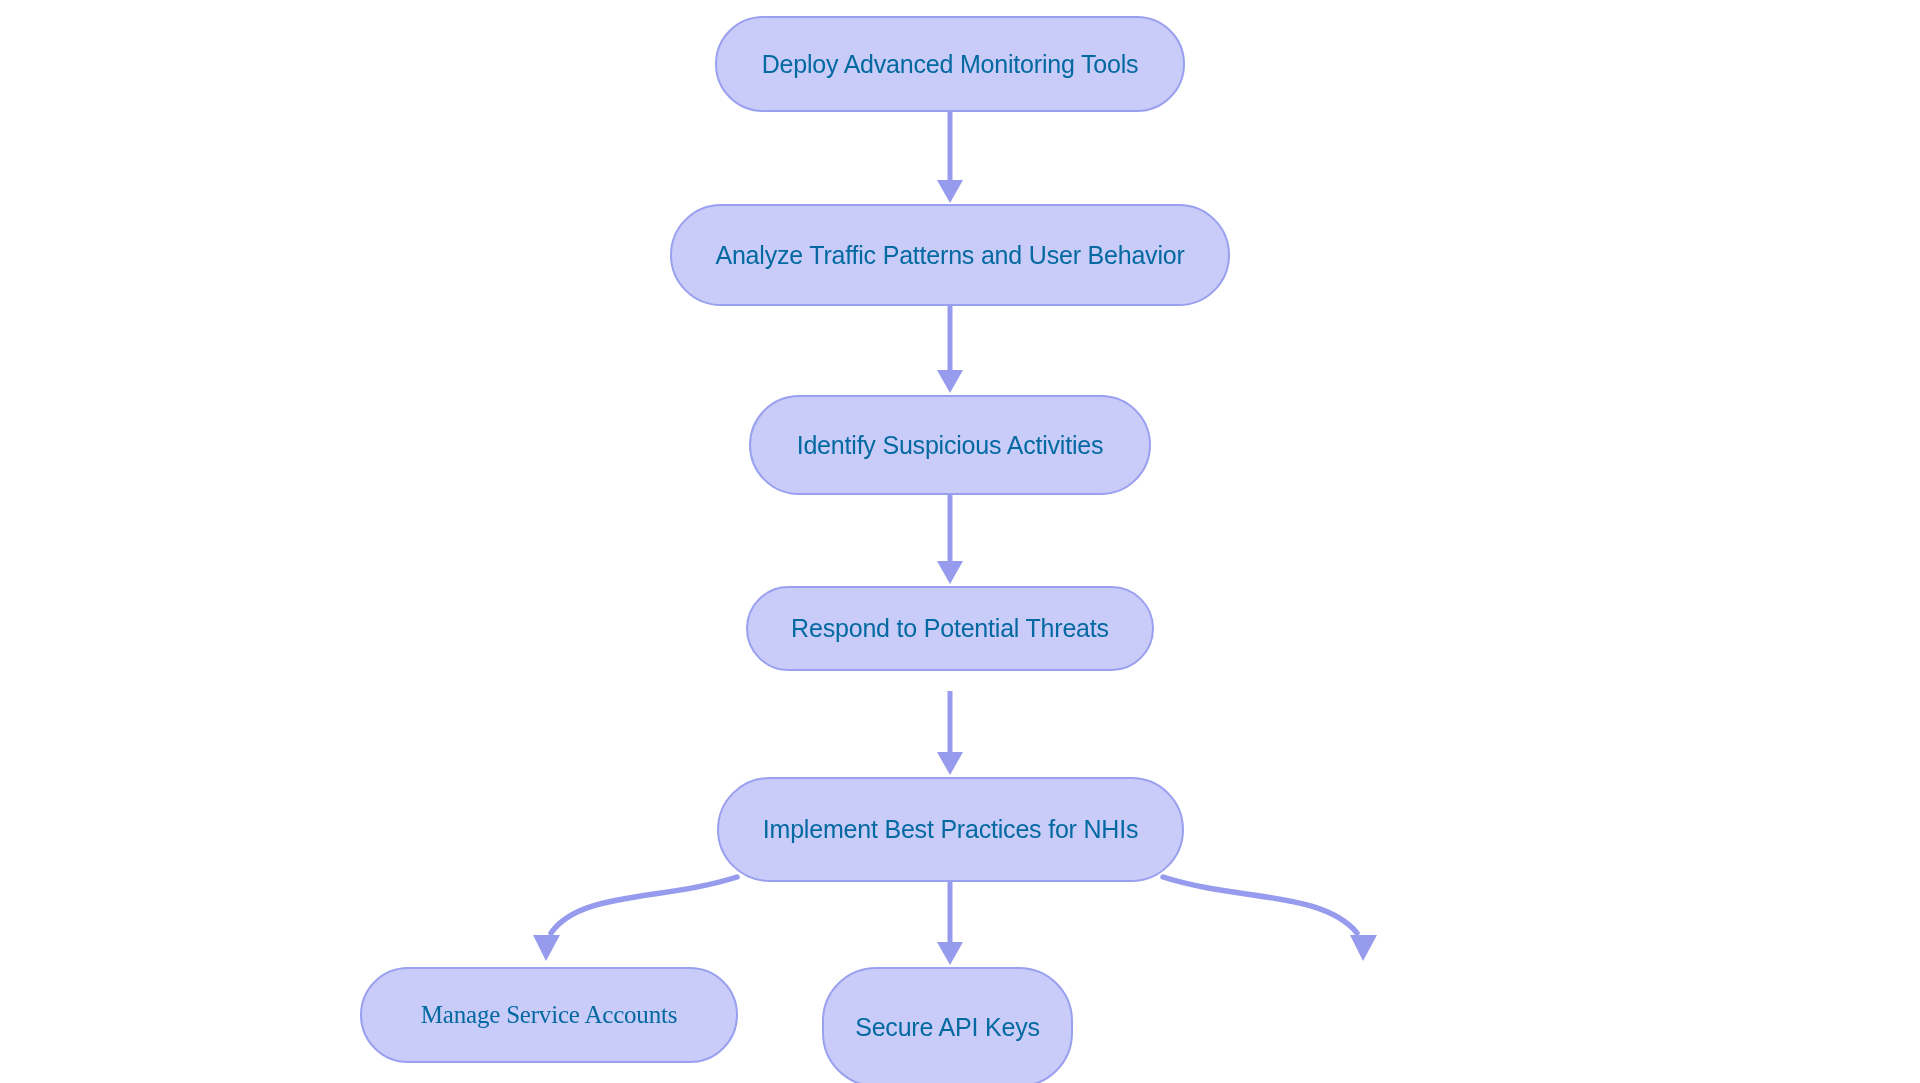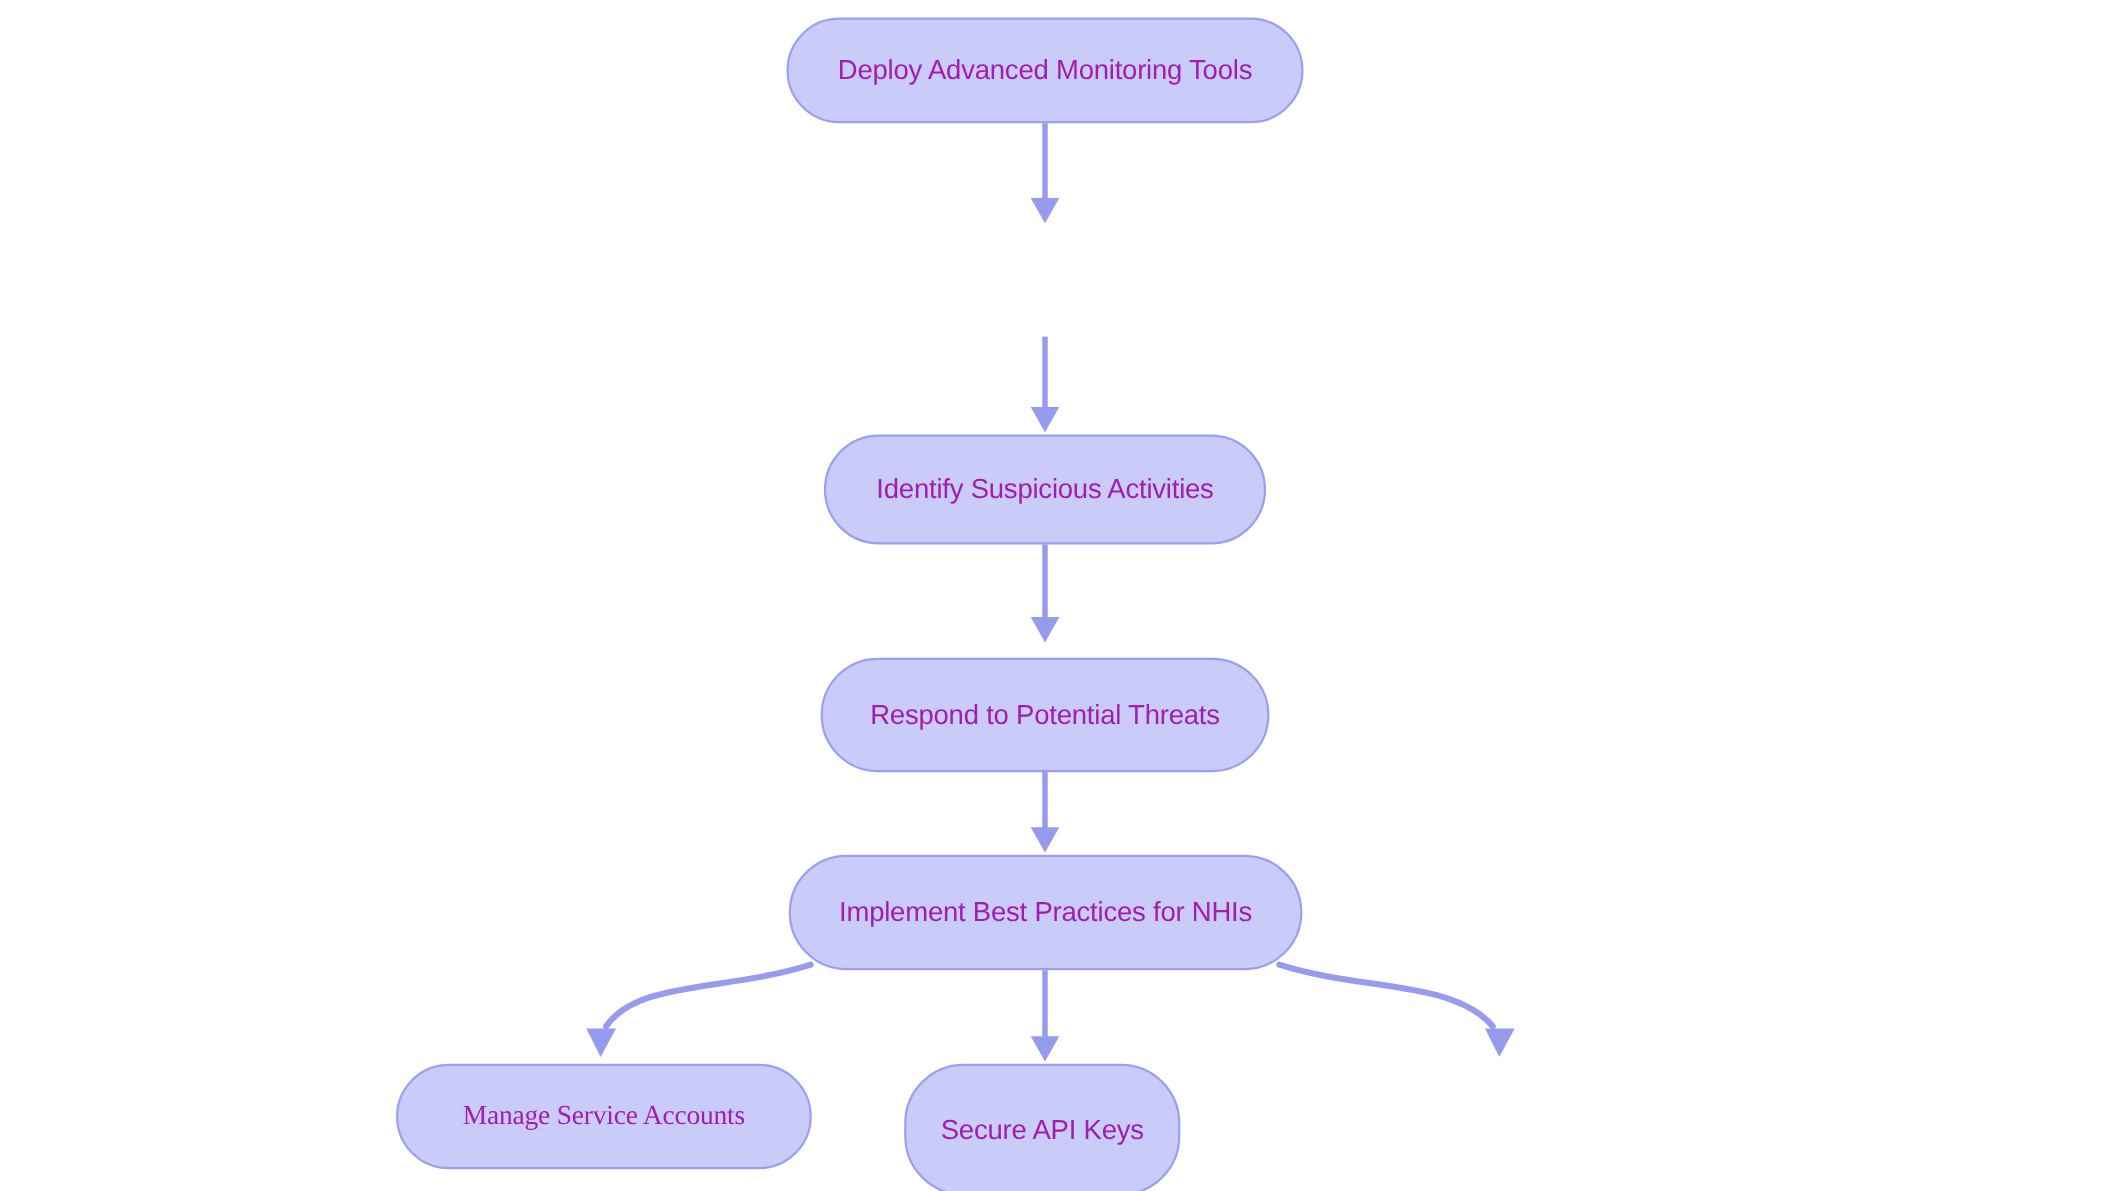--- a/index.html
+++ b/index.html
@@ -24,32 +24,32 @@
     pointer-events: none;
   }
   .node {
     position: absolute;
     display: flex;
     align-items: center;
     justify-content: center;
     background: #c9cbf8;
     border: 2px solid #9aa0f0;
     border-radius: 54px;
-    color: #a21caf;
+    color: #0369a1;
     font-size: 25px;
     letter-spacing: -0.2px;
     white-space: nowrap;
     box-sizing: border-box;
     text-align: center;
   }
   
   #n-deploy    { left: 715px;  top: 16px;  width: 470px; height: 96px;  }
   #n-analyze   { left: 670px;  top: 204px; width: 560px; height: 102px; }
   #n-identify  { left: 749px;  top: 395px; width: 402px; height: 100px; }
-  #n-respond   { left: 746px;  top: 598px; width: 408px; height: 104px; }
+  #n-respond   { left: 746px;  top: 586px; width: 408px; height: 85px; }
   #n-implement { left: 717px;  top: 777px; width: 467px; height: 105px; }
   #n-manage    { left: 360px;  top: 967px; width: 378px; height: 96px; font-family: Liberation Serif, serif;  }
   #n-secure    { left: 822px;  top: 967px; width: 251px; height: 120px;  }
   #n-utilize   { left: 1163px; top: 967px; width: 405px; height: 96px;  }
 </style>
 </head>
 <body>
 
 <div class="canvas">
 
@@ -86,20 +86,21 @@
     </g>
 
     <g>
       <path d="M1163 877 C 1238 901, 1322 891, 1357 933" fill="none" stroke-width="5.5" stroke-linecap="round" stroke="#969bee"></path>
       <polygon points="1350,935 1377,935 1363,961" fill="#969bee"></polygon>
     </g>
   </svg>
 
   <div class="node" id="n-deploy">Deploy Advanced Monitoring Tools</div>
 
+  <div class="node" id="n-analyze">Analyze Traffic Patterns and User Behavior</div>
 
   <div class="node" id="n-identify">Identify Suspicious Activities</div>
 
   <div class="node" id="n-respond">Respond to Potential Threats</div>
 
   <div class="node" id="n-implement">Implement Best Practices for NHIs</div>
 
   <div class="node" id="n-manage">Manage Service Accounts</div>
 
   <div class="node" id="n-secure">Secure API Keys</div>

